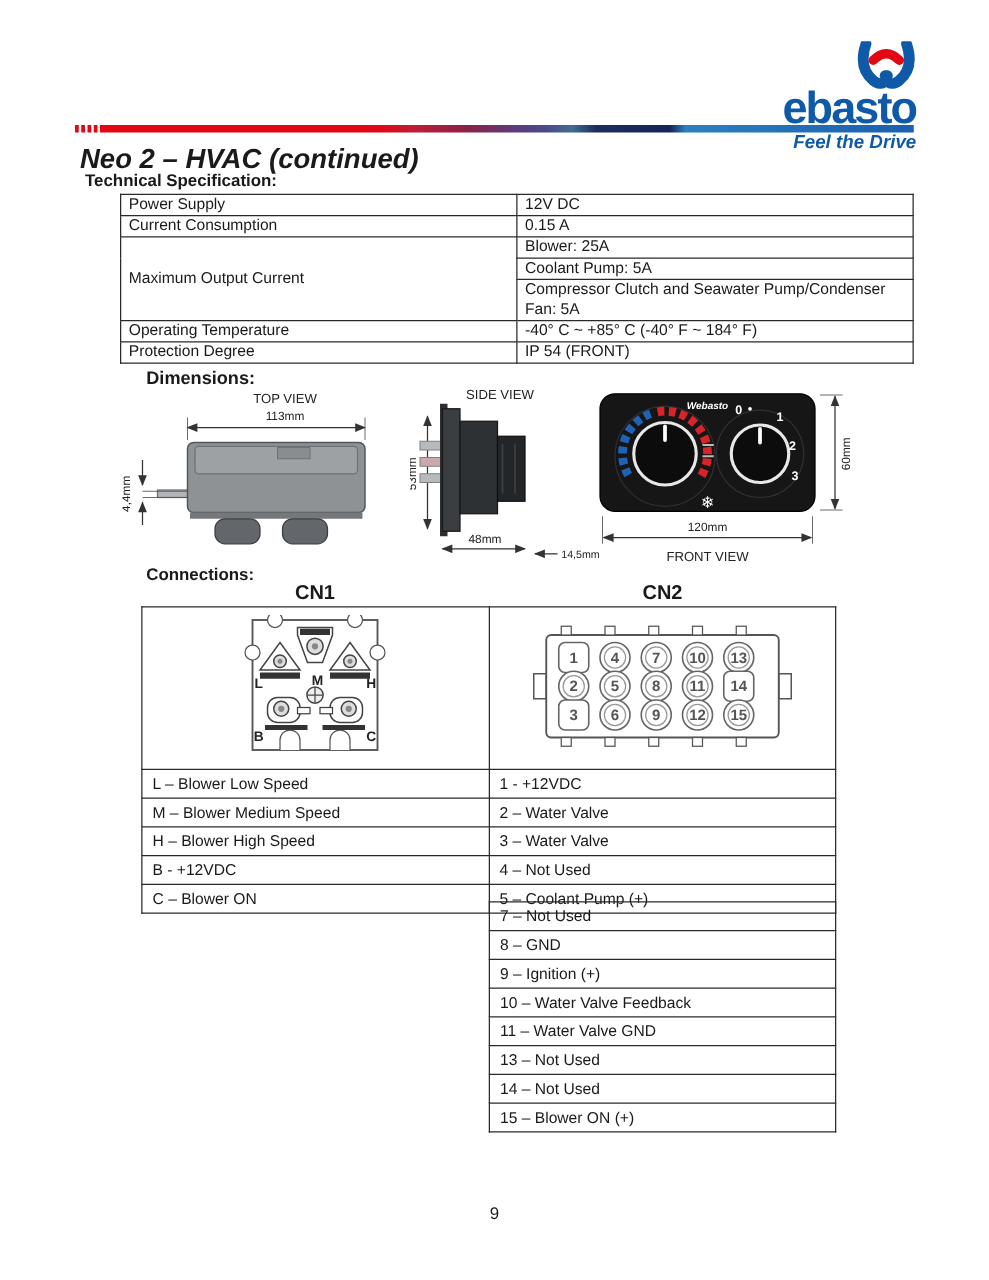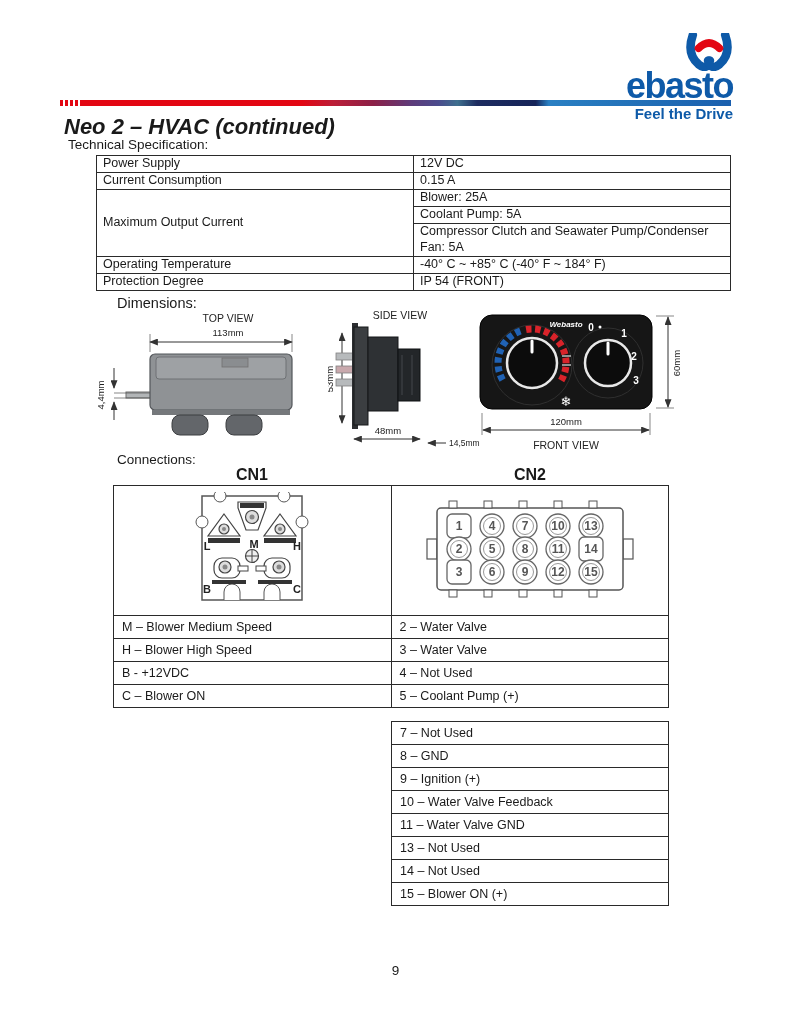--- a/index.html
+++ b/index.html
@@ -7,33 +7,33 @@
     width:791px;height:1024px;background:#fff;position:relative;overflow:hidden;
     font-family:"Liberation Sans",sans-serif;color:#1a1a1a;
     -webkit-font-smoothing:antialiased;
   }
   .abs{position:absolute;}
 
   
   .logo-block{top:33px;right:58px;text-align:right;}
   .logo-row{display:flex;align-items:flex-end;justify-content:flex-end;flex-direction:column;}
   .logo-rest{font-size:36px;font-weight:bold;color:#0e5aa8;letter-spacing:-1.5px;line-height:0.85;}
-  .tagline{font-size:15px;font-weight:bold;color:#0e5aa8;margin-top:3px;}
+  .tagline{font-size:15px;font-weight:bold;color:#0e5aa8;margin-top:3px;font-style:italic;}
 
   
   .colorbar{left:60px;top:100px;width:671px;height:6px;display:flex;align-items:stretch;}
   .tick{width:3px;background:#e30613;margin-right:2px;flex:0 0 auto;}
   .bar{flex:1;background:linear-gradient(to right,
       #e30613 0%, #e30613 34%, #bb1e38 39%, #8c2047 45%, #5d3c7b 51%,
       #4b4b8d 55%, #3e6f8e 58%, #1d2c60 61%, #162459 70%,
       #2a80c3 72%, #2372b9 84%, #1a5fae 100%);}
 
   
   .doc-title{left:64px;top:114px;font-size:22px;font-weight:bold;font-style:italic;}
-  .sec-heading{font-size:13.5px;font-weight:normal;}
+  .sec-heading{font-size:13.5px;font-weight:bold;}
   .spec-heading{left:68px;top:137px;}
   .dim-heading{left:117px;top:295px;font-size:14.5px;}
   .conn-heading{left:117px;top:452px;}
 
   
   table{border-collapse:collapse;}
   .spec-table{left:96px;top:155px;width:635px;font-size:12.5px;}
   .spec-table td{border:1.5px solid #2a2a2a;padding:0px 6px;vertical-align:middle;line-height:1.25;}
   .spec-table td.val{width:50%;}
   .spec-table .r{height:17px;}
@@ -323,20 +323,24 @@
           <text x="34" y="84">3</text>
           <text x="67" y="84">6</text>
           <text x="100" y="84">9</text>
           <text x="133" y="84">12</text>
           <text x="166" y="84">15</text>
         </g>
       </svg>
     </td>
   </tr>
   <tr>
+    <td class="pin-cell">L – Blower Low Speed</td>
+    <td class="pin-cell">1 - +12VDC</td>
+  </tr>
+  <tr>
     <td class="pin-cell">M – Blower Medium Speed</td>
     <td class="pin-cell">2 – Water Valve</td>
   </tr>
   <tr>
     <td class="pin-cell">H – Blower High Speed</td>
     <td class="pin-cell">3 – Water Valve</td>
   </tr>
   <tr>
     <td class="pin-cell">B - +12VDC</td>
     <td class="pin-cell">4 – Not Used</td>

